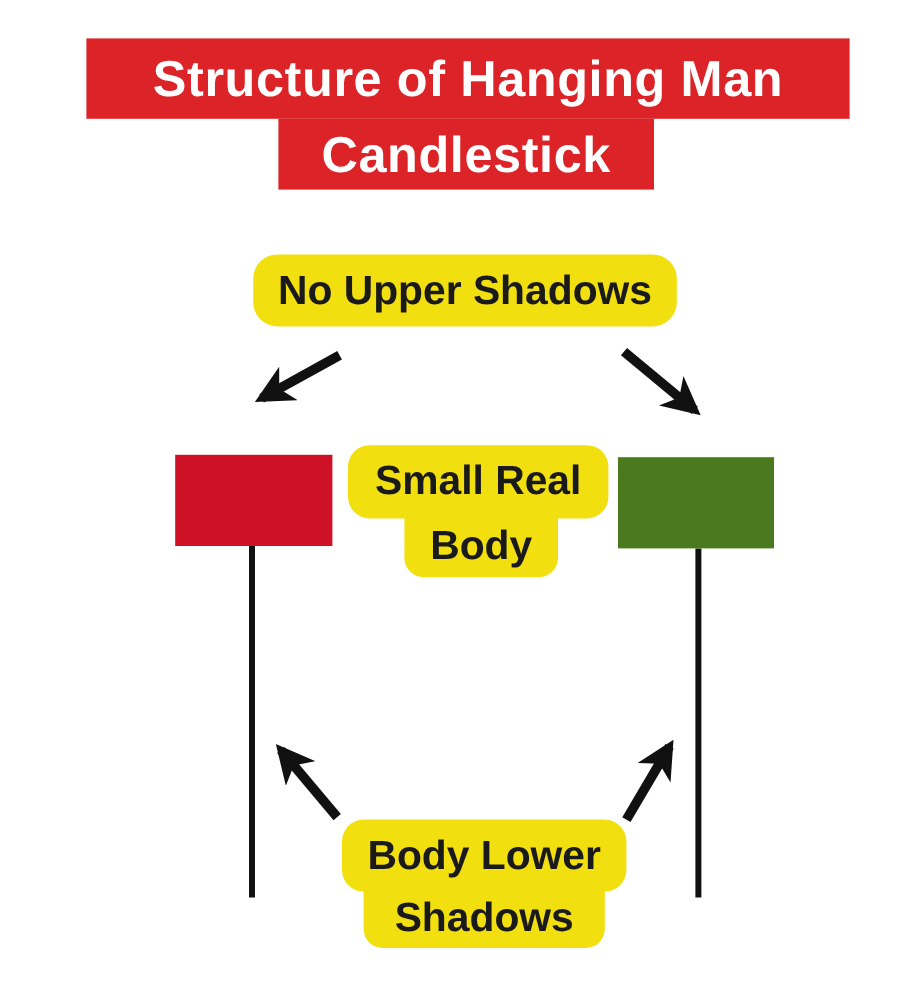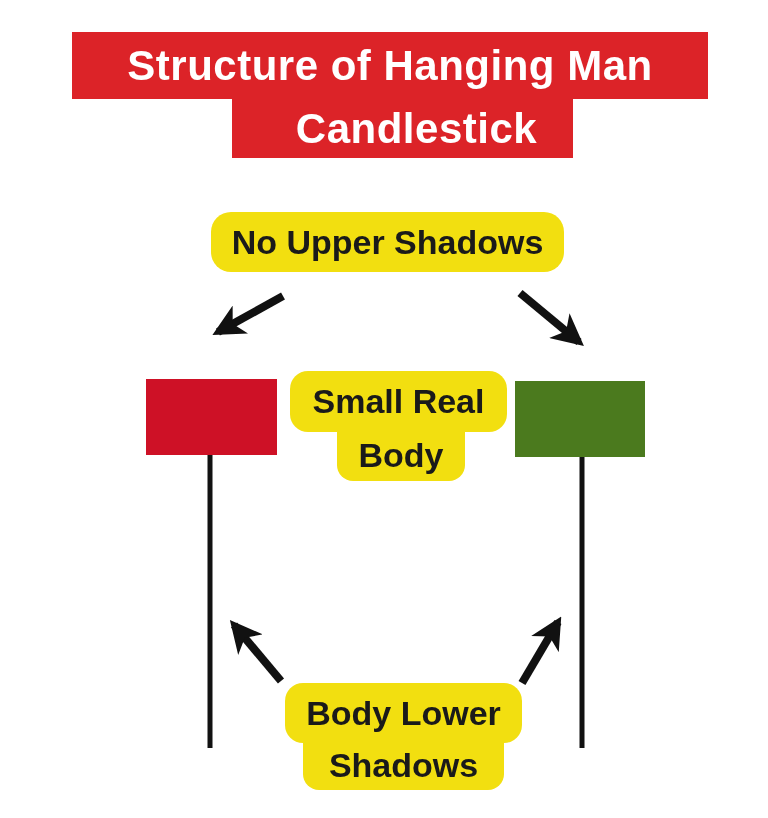--- a/index.html
+++ b/index.html
@@ -22,21 +22,21 @@
     color: #ffffff;
     font-weight: 700;
     font-size: 42px;
     letter-spacing: 0.5px;
     display: flex;
     align-items: center;
     justify-content: center;
     white-space: nowrap;
   }
   #banner-l1 { left: 72px;  top: 32px; width: 636px; height: 67px; }
-  #banner-l2 { left: 232px; top: 99px; width: 313px; height: 59px; padding-left: 28px; }
+  #banner-l2 { left: 232px; top: 99px; width: 313px; height: 59px; }
 
   
   .pill, .step-row {
     position: absolute;
     background: #F2DF10;
     color: #1A1A1A;
     font-weight: 700;
     font-size: 34px;
     display: flex;
     align-items: center;

